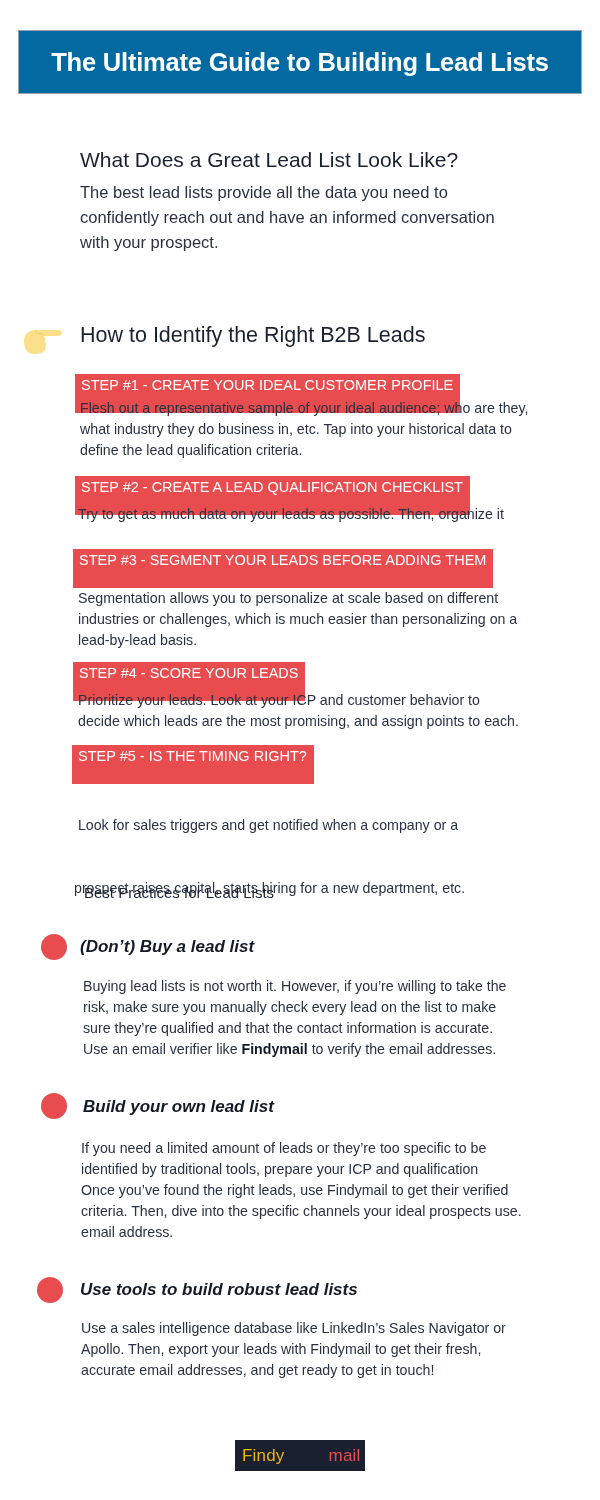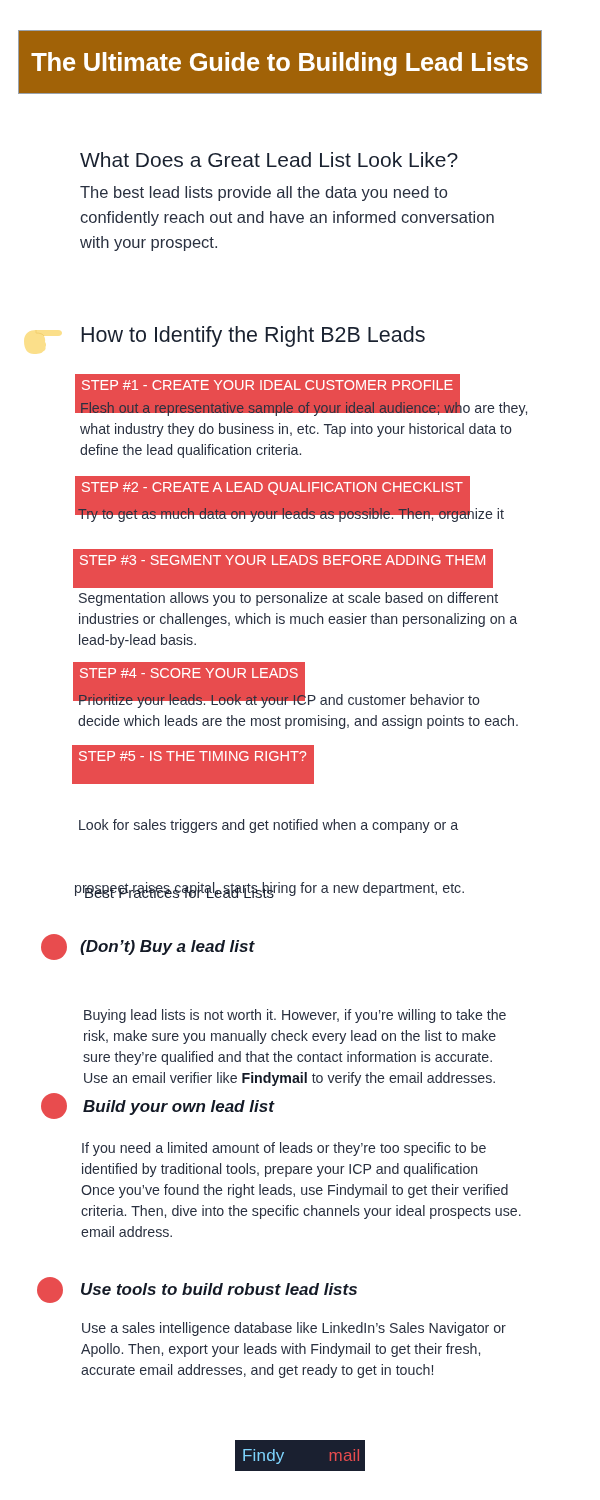--- a/index.html
+++ b/index.html
@@ -1,21 +1,21 @@
 <!DOCTYPE html>
 <html><head>
 <meta charset="utf-8">
 <style>
   * { box-sizing: border-box; margin: 0; padding: 0; }
   html, body { width: 600px; height: 1500px; background: #ffffff; overflow: hidden; }
   body { position: relative; font-family: "Liberation Sans", sans-serif; color: #1f2937; }
 
   .title-bar {
-    position: absolute; left: 18px; top: 30px; width: 524px; height: 64px;
-    background: #a16207; border: 1px solid #9aa3ae;
+    position: absolute; left: 18px; top: 30px; width: 564px; height: 64px;
+    background: #0369a1; border: 1px solid #9aa3ae;
     display: flex; align-items: center; justify-content: center;
   }
   .title-bar h1 {
     font-family: "Liberation Sans", sans-serif; font-weight: 700;
     color: #ffffff; font-size: 25.5px; letter-spacing: -0.2px; white-space: nowrap;
   }
 
   .h2 {
     position: absolute; font-size: 21px; color: #1a2230; font-weight: 400; white-space: nowrap;
   }
@@ -41,21 +41,21 @@
   .bp-head {
     position: absolute; font-size: 17px; font-weight: 700; font-style: italic; color: #141a26; white-space: nowrap;
   }
   .bp-text { font-size: 14.2px; line-height: 21px; }
   .bp-text b { font-weight: 700; color: #141a26; }
 
   .logo {
     position: absolute; left: 235px; top: 1440px; width: 130px; height: 31px;
     background: #1a2030; display: flex; align-items: center; padding-left: 7px; gap: 5px;
   }
-  .logo .w1 { color: #7dd3fc; font-size: 17px; letter-spacing: 0.2px; }
+  .logo .w1 { color: #eab308; font-size: 17px; letter-spacing: 0.2px; }
   .logo .w2 { color: #e84c4e; font-size: 17px; letter-spacing: 0.2px; padding-left: 44px; }
   .logo .env { width: 22px; height: 16px; margin-left: 3px; }
   .logo .word { display: flex; }
 </style>
 </head>
 <body>
 
 <div class="title-bar">
   <h1>The Ultimate Guide to Building Lead Lists</h1>
 </div>
@@ -101,21 +101,21 @@
 <div class="step-badge" style="left:72px; top:745px;">STEP #5 - IS THE TIMING RIGHT?</div>
 <div class="para step-text" style="left:74px; top:773px; white-space: pre;">
   <span class="line"> Look for sales triggers and get notified when a company or a</span>
   <span class="line">prospect raises capital, starts hiring for a new department, etc.</span>
 </div>
 
 <div class="h2 bp-title">Best Practices for Lead Lists</div>
 
 <div class="dot" style="left:41px; top:934px;"></div>
 <div class="bp-head" style="left:80px; top:937px;">(Don’t) Buy a lead list</div>
-<div class="para bp-text" style="left:83px; top:976px;margin-top:29px;">
+<div class="para bp-text" style="left:83px; top:976px;">
   <span class="line">Buying lead lists is not worth it. However, if you’re willing to take the</span>
   <span class="line">risk, make sure you manually check every lead on the list to make</span>
   <span class="line">sure they’re qualified and that the contact information is accurate.</span>
   <span class="line"><span>Use an email verifier like </span><b>Findymail</b><span> to verify the email addresses.</span></span>
 </div>
 
 <div class="dot" style="left:41px; top:1093px;"></div>
 <div class="bp-head" style="left:83px; top:1097px;">Build your own lead list</div>
 <div class="para bp-text" style="left:81px; top:1138px;">
   <span class="line">If you need a limited amount of leads or they’re too specific to be</span>

